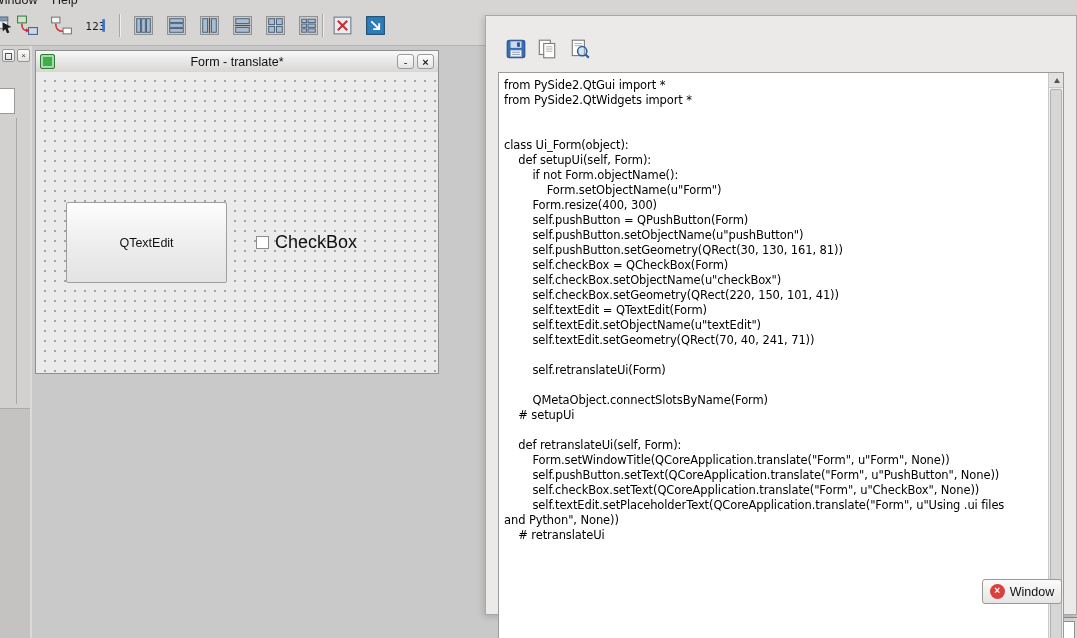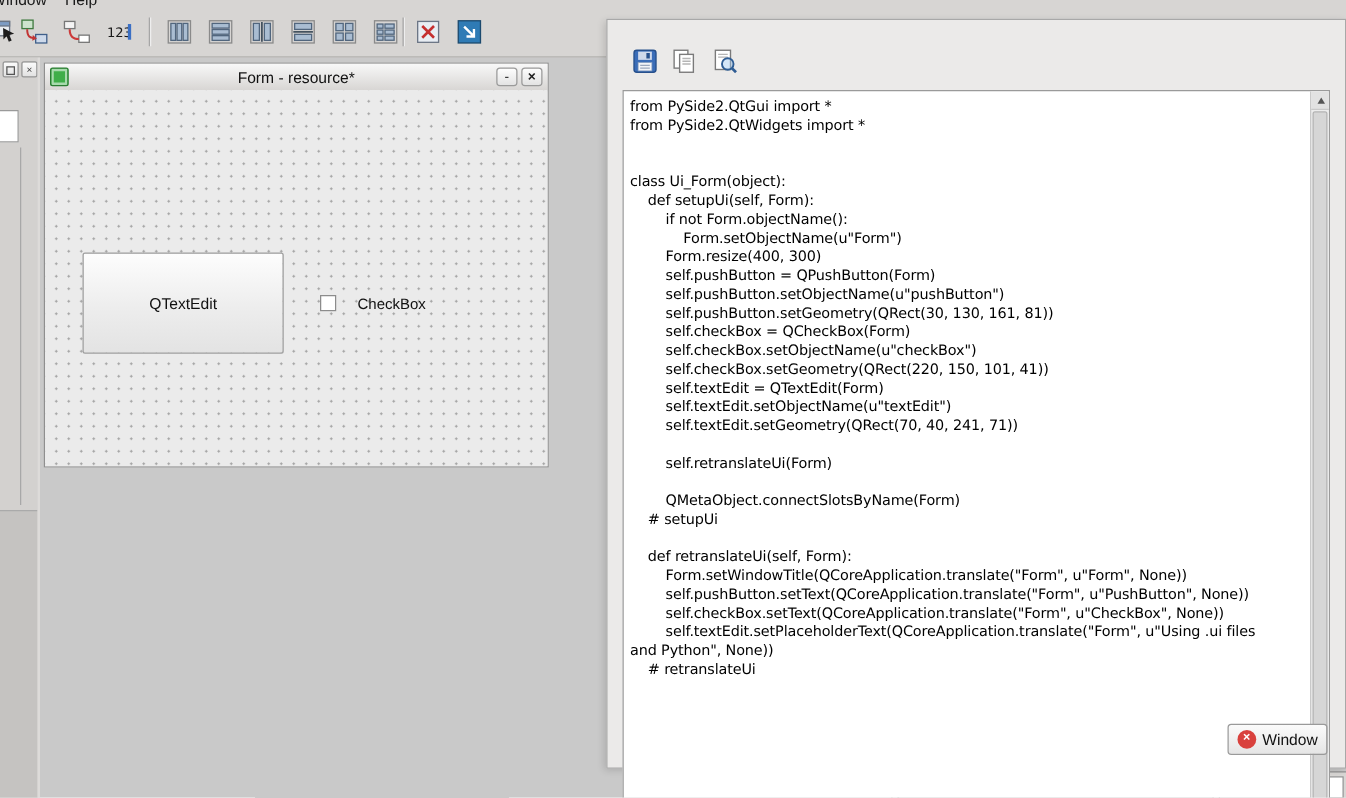--- a/index.html
+++ b/index.html
@@ -56,21 +56,21 @@
   .hnd { position:absolute; width:7px; height:7px; background:#27508e; }
   .hnd.nw{left:-4px;top:-4px} .hnd.n{left:calc(50% - 3px);top:-4px} .hnd.ne{right:-4px;top:-4px}
   .hnd.w{left:-4px;top:calc(50% - 3px)} .hnd.e{right:-4px;top:calc(50% - 3px)}
   .hnd.sw{left:-4px;bottom:-4px} .hnd.s{left:calc(50% - 3px);bottom:-4px} .hnd.se{right:-4px;bottom:-4px}
 
   .pushbutton { position:absolute; left:30px; top:130px; width:161px; height:81px;
                 background:linear-gradient(#fdfdfd,#ededed 55%,#e3e3e3); border:1px solid #9e9e9e;
                 border-radius:2px; box-sizing:border-box; display:flex; align-items:center;
                 justify-content:center; font-size:12.5px; color:#111; }
   .checkbox { position:absolute; left:220px; top:150px; width:101px; height:41px;
-              display:flex; align-items:center; gap:17px; font-size:12px; color:#111; }
+              display:flex; align-items:center; gap:6px; font-size:18px; color:#111; }
   .cb-box { width:13px; height:13px; background:#ffffff; border:1px solid #8c8c8c;
             box-sizing:border-box; flex:0 0 auto; }
 
   
   .code-dialog { position:absolute; left:485px; top:15px; width:592px; height:600px;
                  background:#ebeae9; border:1px solid #a8a8a8; box-sizing:border-box;
                  box-shadow:-2px 2px 6px rgba(0,0,0,.15); z-index:5; }
   .cd-btn { position:absolute; top:20px; width:26px; height:26px; padding:0; border:0;
             background:transparent; cursor:default; }
   .cd-btn svg { width:22px; height:22px; display:block; margin:2px auto; }
@@ -227,21 +227,21 @@
     <button class="dock-btn" style="left:17px"><span>×</span></button>
     <div class="left-input"></div>
     <div class="left-vline"></div>
   </div>
   <div class="left-lower" style="position:absolute;left:0;top:408px;width:30px;height:230px;background:#c5c3c1;border-top:1px solid #aaaaaa;"></div>
   <div class="left-strip-edge"></div>
 
   <div class="form-window">
     <div class="fw-title">
       <span class="fw-icon"></span>
-      <span class="fw-title-text">Form - resource*</span>
+      <span class="fw-title-text">Form - translate*</span>
       <button class="fw-btn min">-</button>
       <button class="fw-btn cls">×</button>
     </div>
     <div class="fw-body">
 
 
       <div class="pushbutton">
         <span>QTextEdit</span>
       </div>
 

